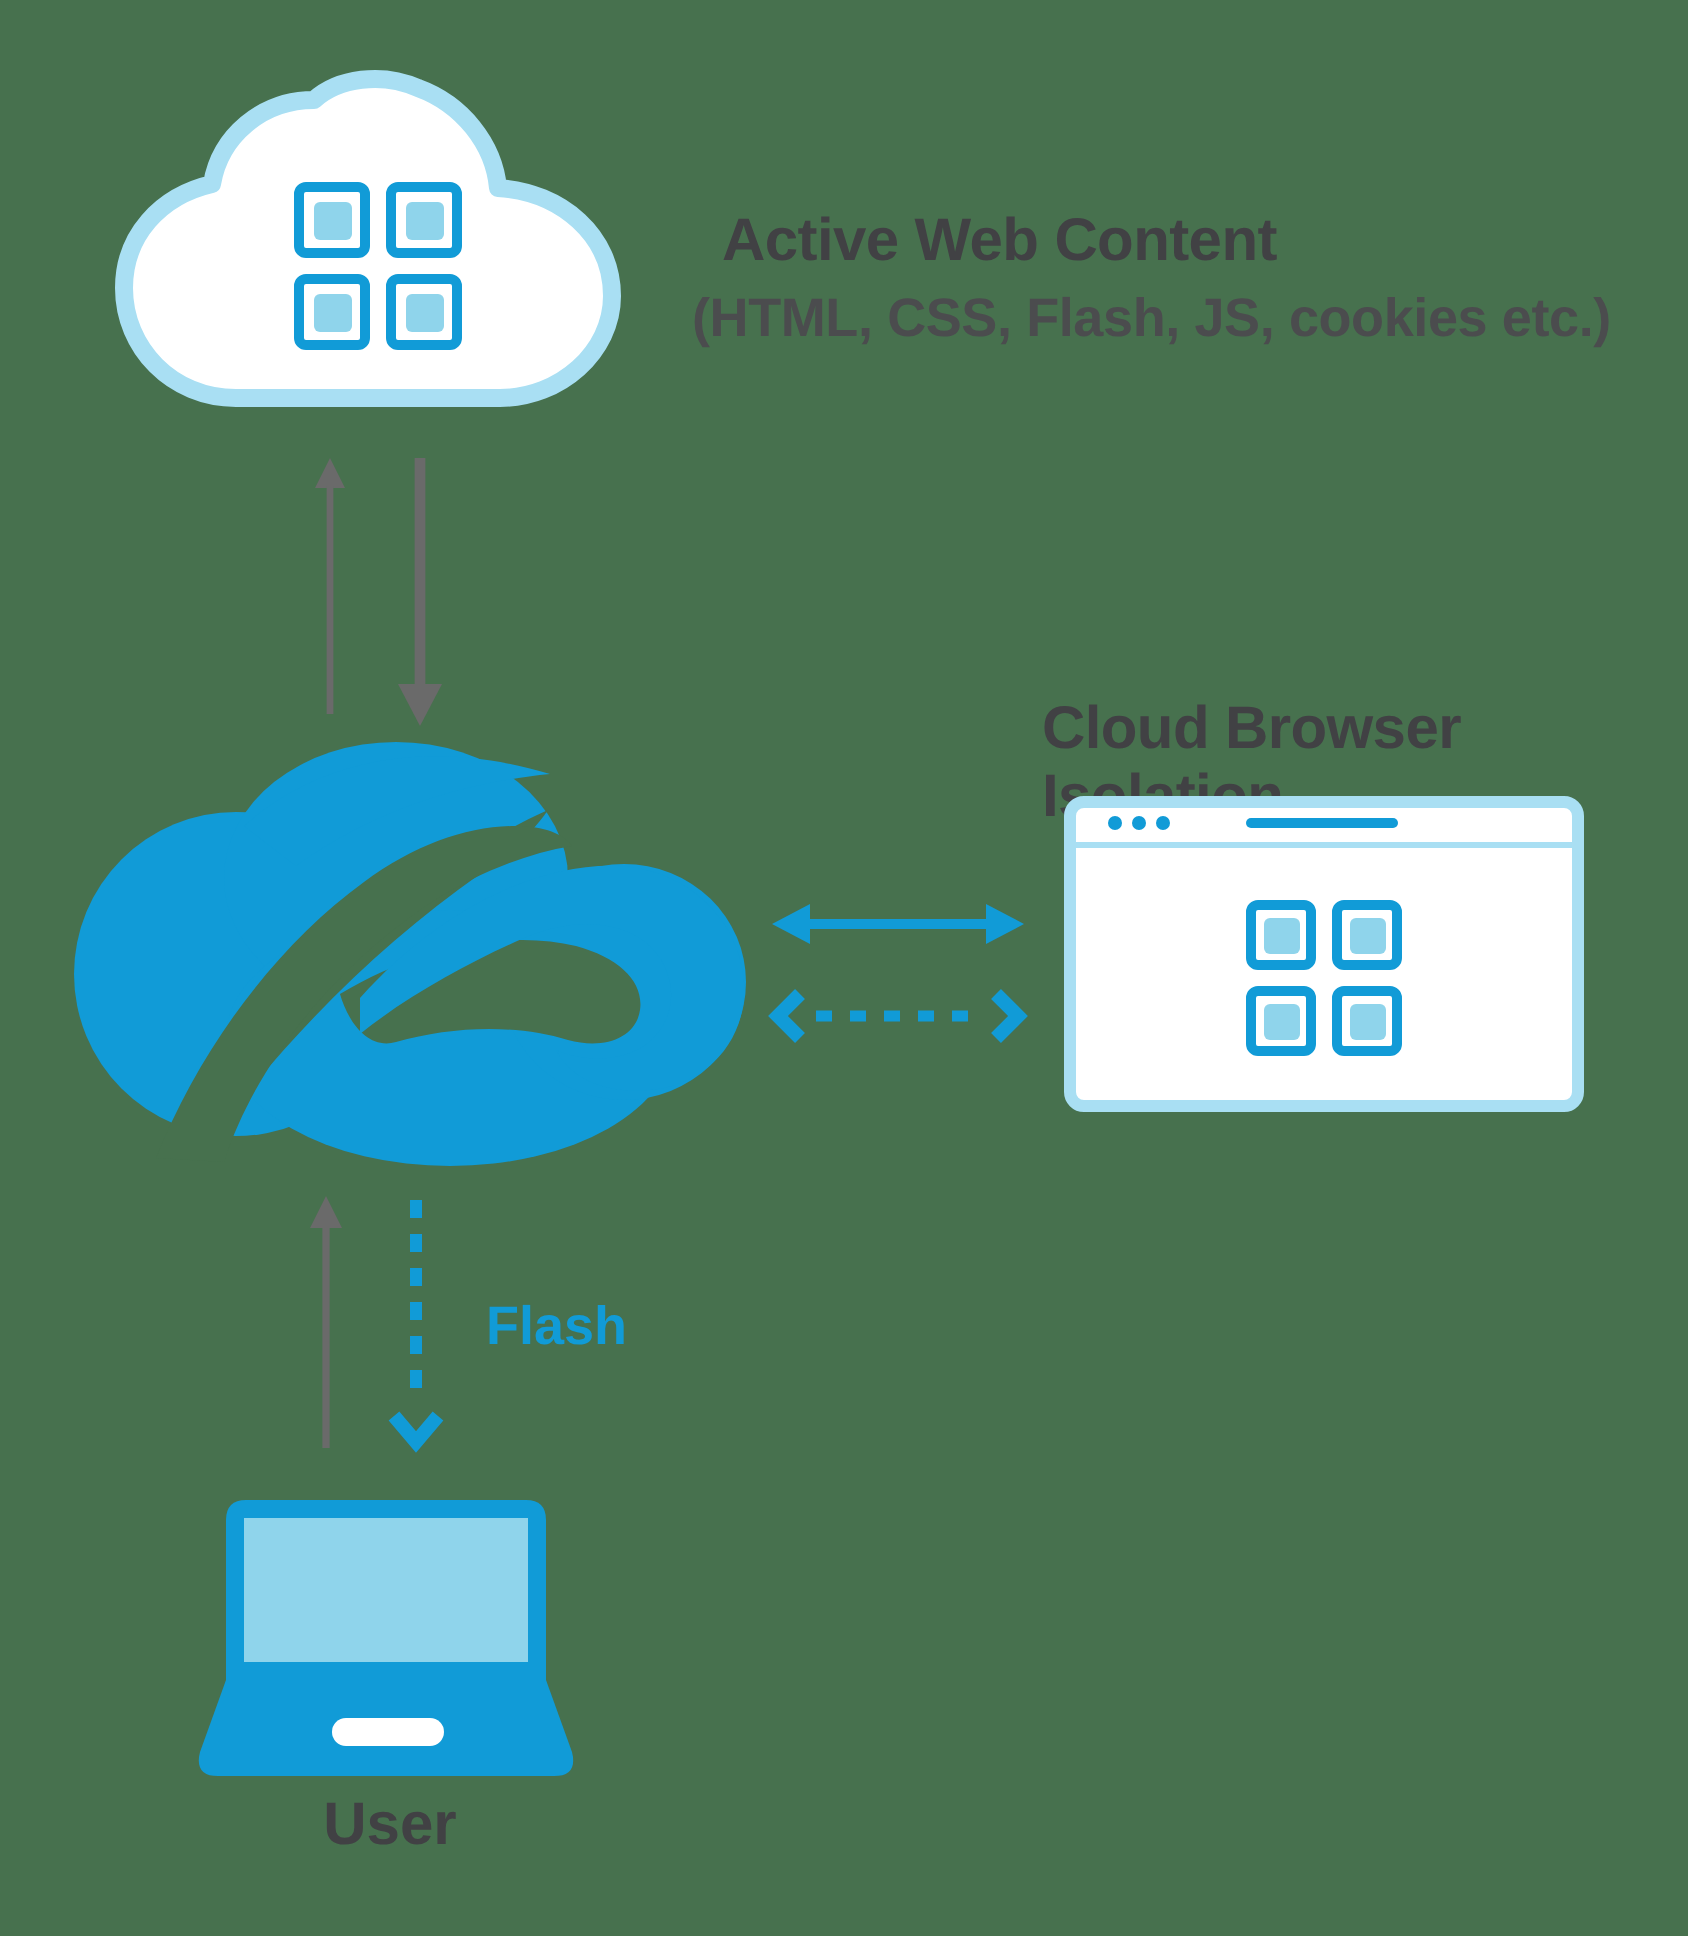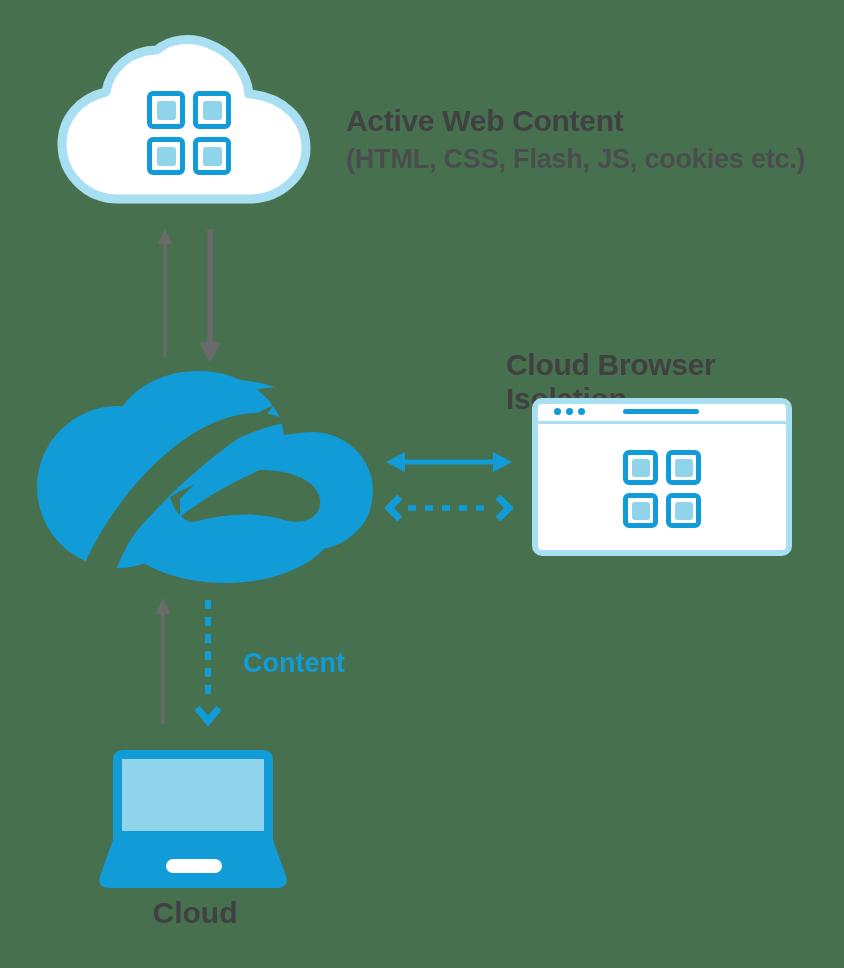--- a/index.html
+++ b/index.html
@@ -10,21 +10,21 @@
   body{background:var(--bg);font-family:"Liberation Sans",sans-serif;}
   .canvas{position:relative;width:844px;height:968px;background:var(--bg);overflow:hidden;}
   .abs{position:absolute;}
   
   .grid{position:absolute;display:grid;grid-template-columns:repeat(2,38px);grid-auto-rows:38px;gap:8px;}
   .grid.sm{grid-template-columns:repeat(2,35px);grid-auto-rows:35px;gap:8px;}
   .cell{box-sizing:border-box;width:100%;height:100%;border:5px solid var(--blue);border-radius:6px;background:var(--white);display:flex;align-items:center;justify-content:center;}
   .cell i{display:block;width:19px;height:19px;background:var(--pale);border-radius:3px;}
   .grid.sm .cell i{width:18px;height:18px;}
   
-  .h1{font-weight:bold;font-size:30px;color:var(--dark);letter-spacing:-0.3px;}
+  .h1{font-weight:bold;font-size:30px;color:var(--dark);letter-spacing:-0.3px;margin-left:15px;}
   .sub{font-size:27px;color:var(--dark2);letter-spacing:-0.2px;font-weight:bold;}
   .pixels{font-weight:bold;font-size:27px;color:var(--blue);}
   .user{font-weight:bold;font-size:30px;color:var(--dark);text-align:center;}
   
   .browser{position:absolute;left:532px;top:398px;width:260px;height:158px;box-sizing:border-box;background:var(--white);border:6px solid var(--lt);border-radius:10px;}
   .browser .bar{position:relative;height:17px;}
   .browser .dots{position:absolute;left:16px;top:4px;display:flex;gap:5px;}
   .browser .dots b{width:7px;height:7px;border-radius:50%;background:var(--blue);}
   .browser .addr{position:absolute;left:85px;top:5px;width:76px;height:5px;border-radius:3px;background:var(--blue);}
   .browser .divider{height:3px;background:var(--lt);}
@@ -126,24 +126,24 @@
     <line class="sb" x1="24" y1="62" x2="106" y2="62" stroke-width="5.5" stroke-dasharray="8 9"></line>
   </svg>
 
   <svg class="abs" style="left:146px;top:596px;" width="92" height="136" viewBox="0 0 92 136">
     <polygon class="fgr" points="17,2 25,18 9,18"></polygon>
     <rect class="fgr" x="15.2" y="16" width="3.6" height="112"></rect>
     <line class="sb" x1="62" y1="4" x2="62" y2="102" stroke-width="6" stroke-dasharray="9 8"></line>
     <polyline class="sb" points="51,112 62,125 73,112" stroke-width="7"></polyline>
   </svg>
 
-  <div class="abs pixels" style="left:243px;top:648px;">Content</div>
+  <div class="abs pixels" style="left:243px;top:648px;">Flash</div>
 
   <svg class="abs" style="left:95px;top:742px;" width="196" height="150" viewBox="0 0 196 150">
     <path class="fb" d="M28,8 H168 Q178,8 178,18 V98 H18 V18 Q18,8 28,8 Z"></path>
     <rect x="27" y="17" width="142" height="72" fill="var(--pale)"></rect>
     <path class="fb" d="M18,98 L5,134 Q2,146 14,146 H182 Q194,146 191,134 L178,98 Z"></path>
     <rect x="71" y="117" width="56" height="14" rx="7" fill="#ffffff"></rect>
   </svg>
 
-  <div class="abs user" style="left:150px;top:896px;width:90px;">Cloud</div>
+  <div class="abs user" style="left:150px;top:896px;width:90px;">User</div>
 
 </div>
 
 </body></html>

